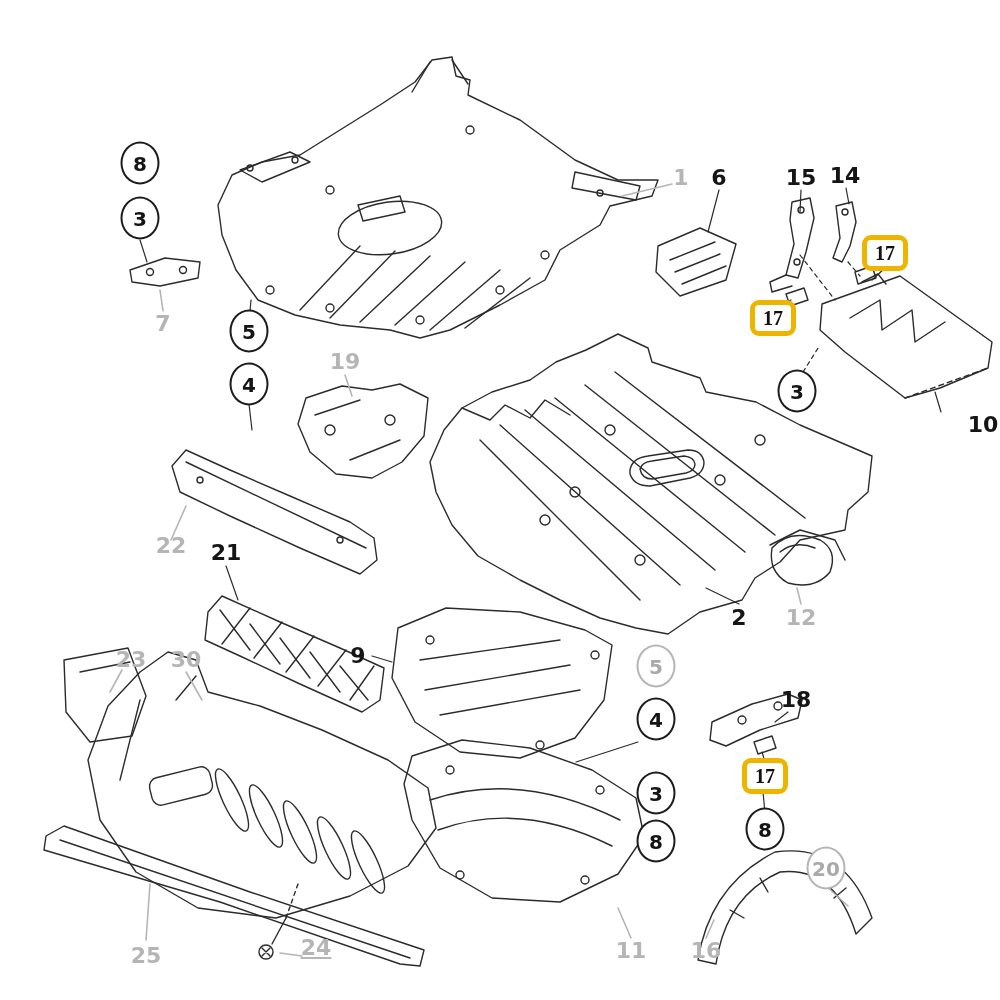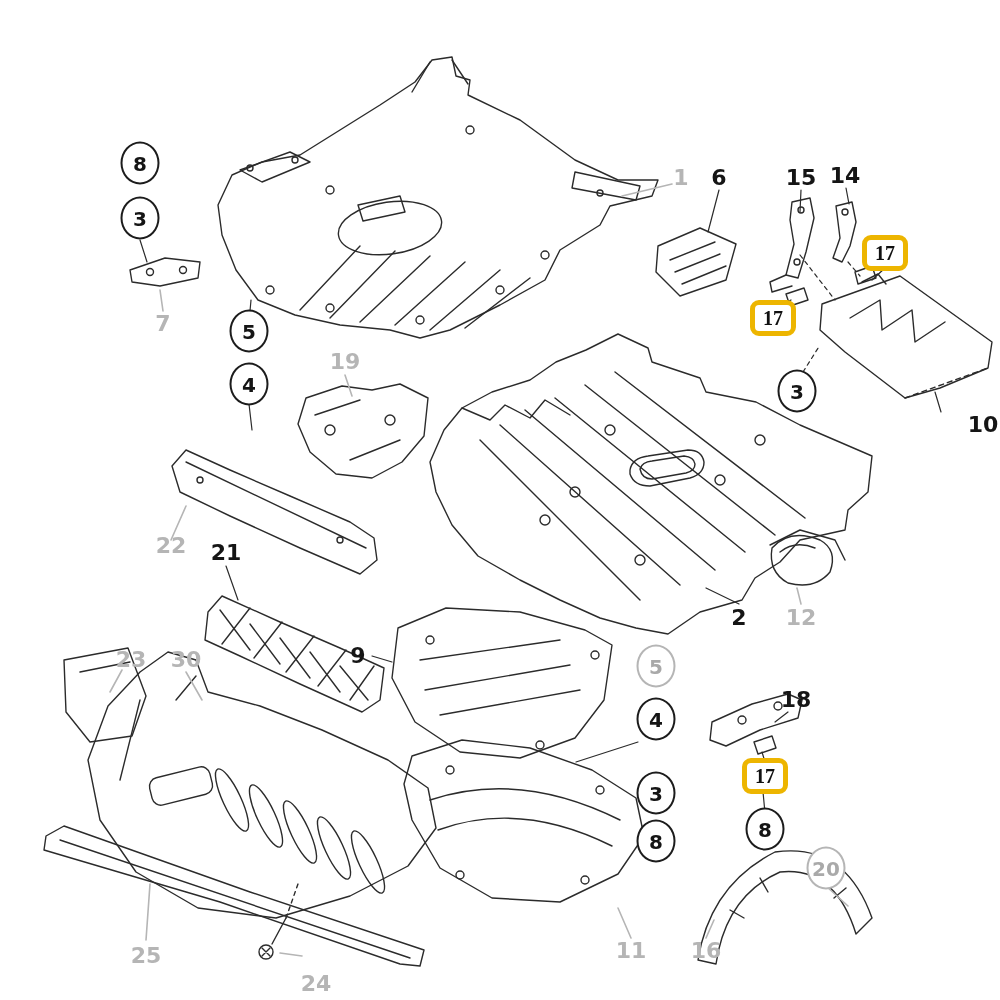--- a/index.html
+++ b/index.html
@@ -253,16 +253,16 @@
       <div class="lbl circled-gray" style="left: 656px; top: 666px;">5</div>
       <div class="lbl circled" style="left: 656px; top: 719px;">4</div>
       <div class="lbl plain" style="left: 796px; top: 700px;">18</div>
       <div class="lbl highlight" style="left: 765px; top: 776px;">17</div>
       <div class="lbl circled" style="left: 656px; top: 793px;">3</div>
       <div class="lbl circled" style="left: 656px; top: 841px;">8</div>
       <div class="lbl circled" style="left: 765px; top: 829px;">8</div>
       <div class="lbl circled-gray" style="left: 826px; top: 868px;">20</div>
       <div class="lbl gray" style="left: 631px; top: 951px;">11</div>
       <div class="lbl gray" style="left: 706px; top: 951px;">16</div>
-      <div class="lbl gray" style="left: 316px; top: 984px;">24</div>
+      <div class="lbl gray" style="left: 316px; top: 948px; text-decoration: underline;">24</div>
       <div class="lbl gray" style="left: 146px; top: 956px;">25</div>
     </div>
 </div>
 
 </body></html>

